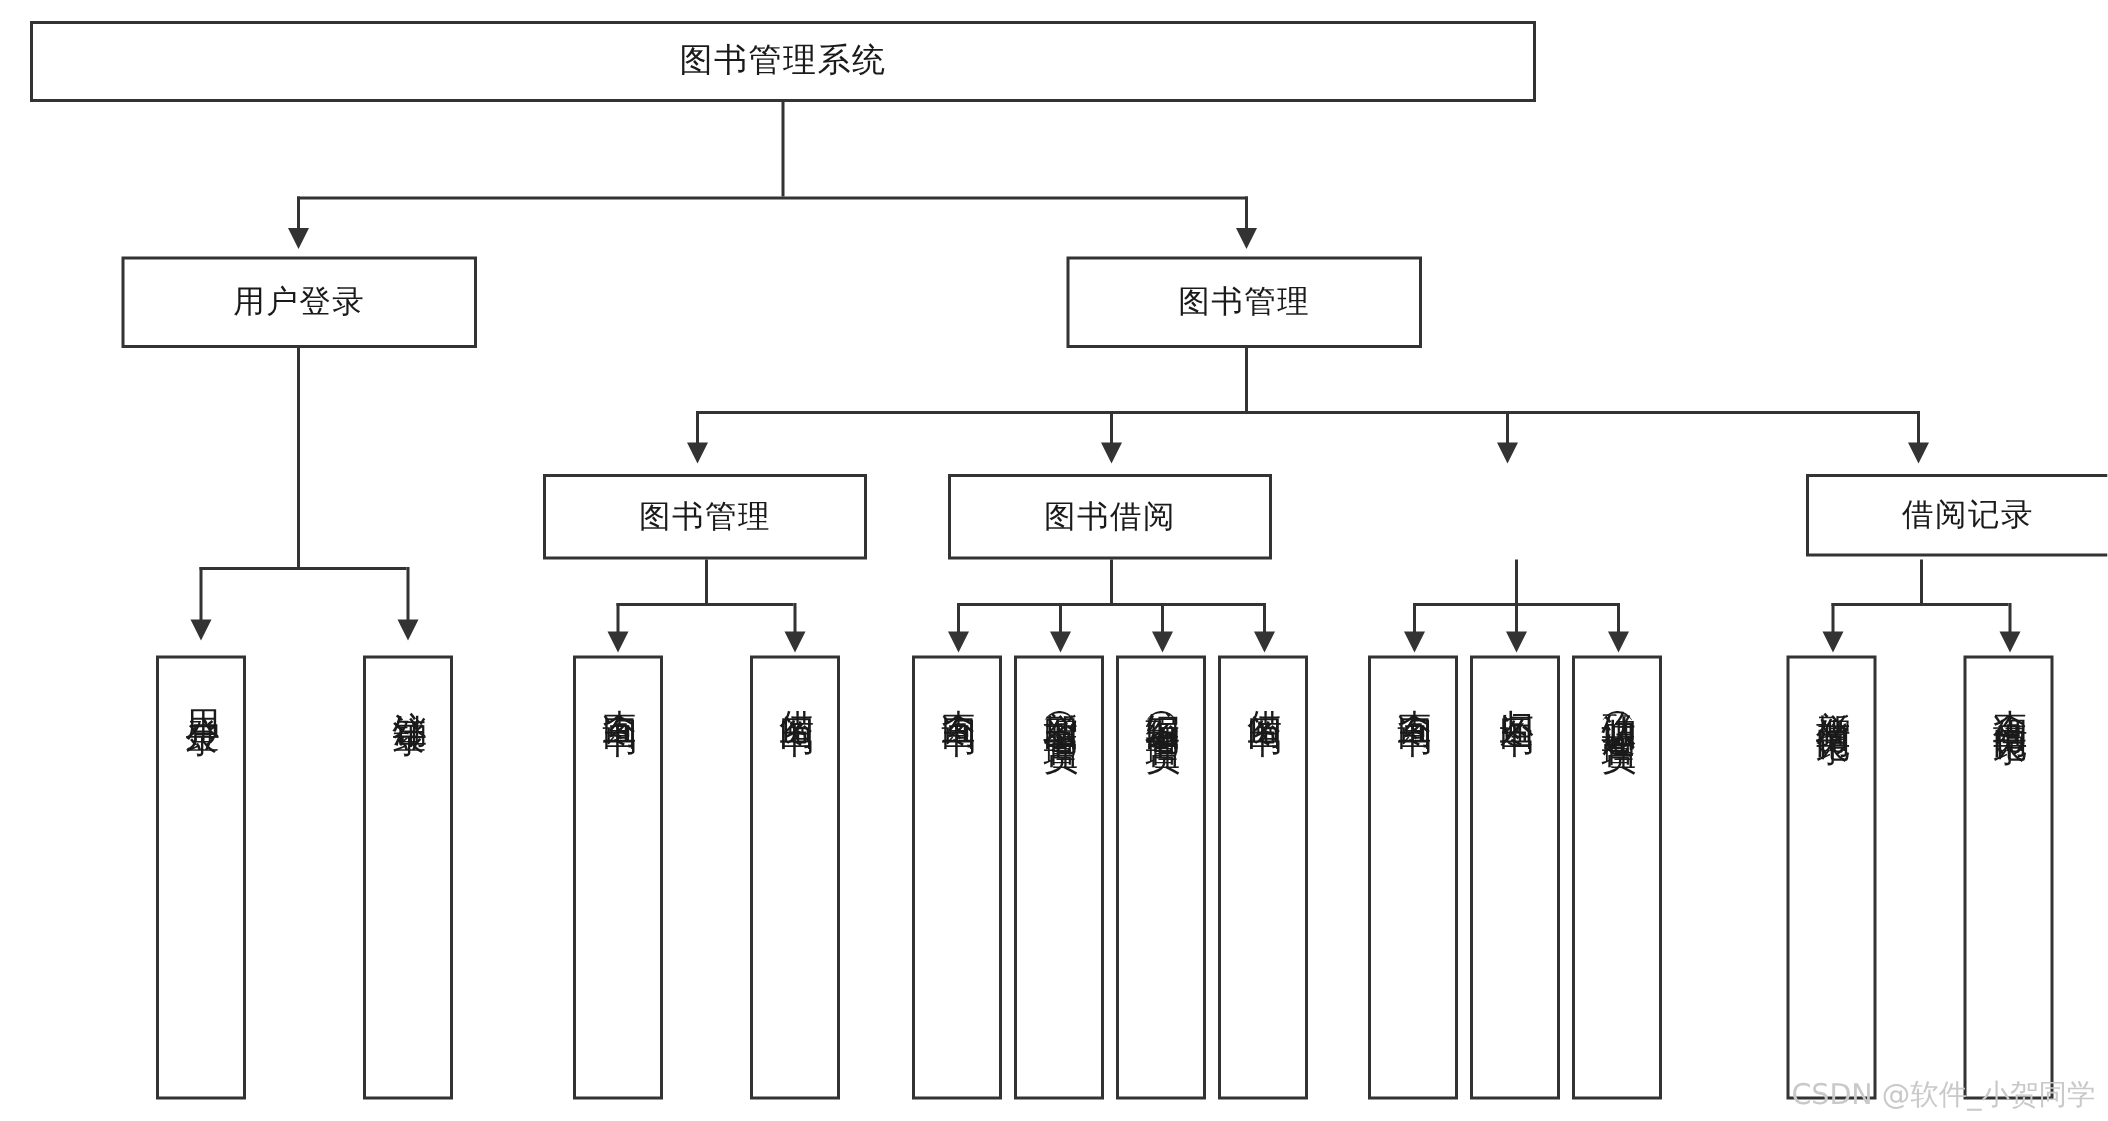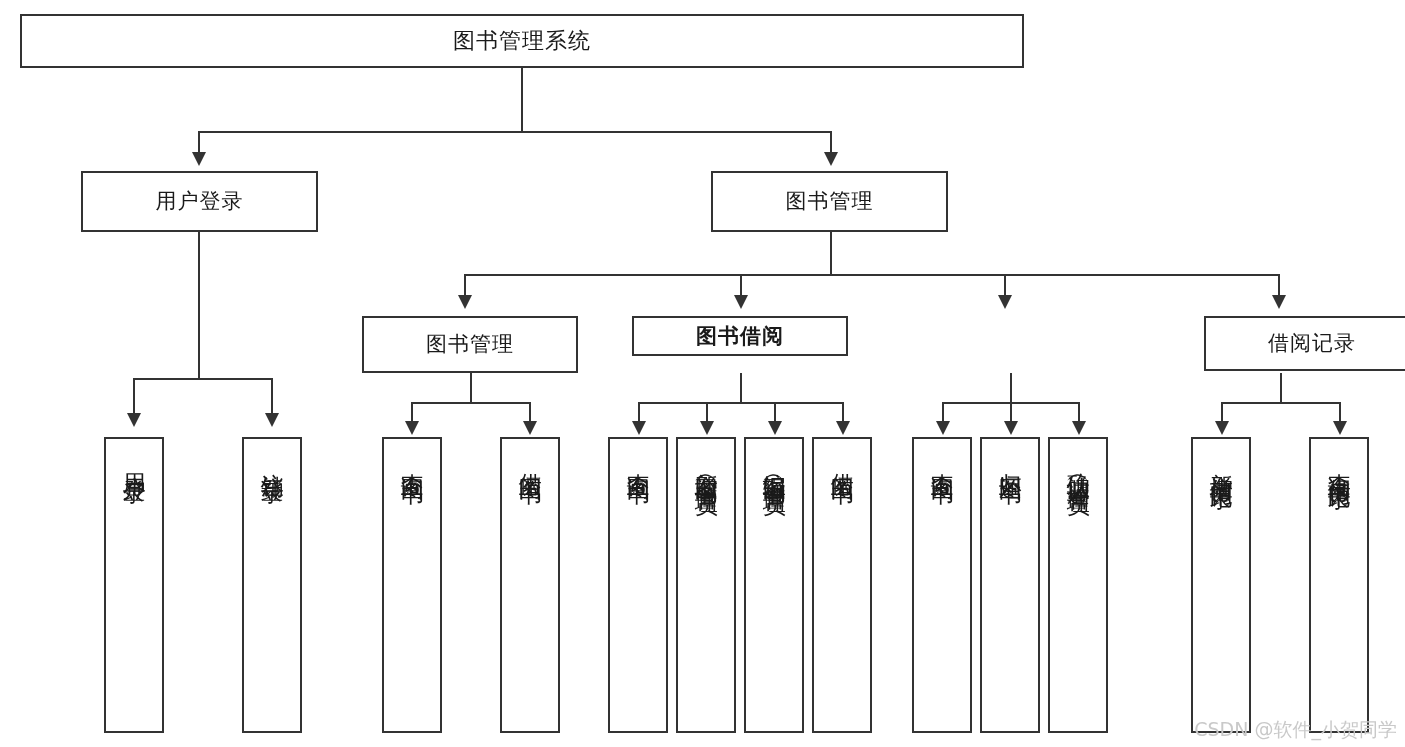--- a/index.html
+++ b/index.html
@@ -118,21 +118,21 @@
   <div class="edge vline" style="left:740px;top:274px;height:24px;"></div>
   <div class="arrow" style="left:734px;top:295px;"></div>
   <div class="edge vline" style="left:1004px;top:274px;height:24px;"></div>
   <div class="arrow" style="left:998px;top:295px;"></div>
   <div class="edge vline" style="left:1278px;top:274px;height:24px;"></div>
   <div class="arrow" style="left:1272px;top:295px;"></div>
 
   <div class="node h" style="left:362px;top:316px;width:216px;height:57px;">
     <span class="lbl">图书管理</span>
   </div>
-  <div class="node h" style="left:632px;top:316px;width:216px;height:40px;font-weight:bold;">
+  <div class="node h" style="left:632px;top:316px;width:216px;height:57px;">
     <span class="lbl">图书借阅</span>
   </div>
   <div class="node h" style="left:1204px;top:316px;width:216px;height:55px;">
     <span class="lbl">借阅记录</span>
   </div>
 
   <div class="edge vline" style="left:470px;top:373px;height:31px;"></div>
   <div class="edge hline" style="left:411px;top:402px;width:118px;"></div>
   <div class="edge vline" style="left:411px;top:402px;height:22px;"></div>
   <div class="arrow" style="left:405px;top:421px;"></div>

